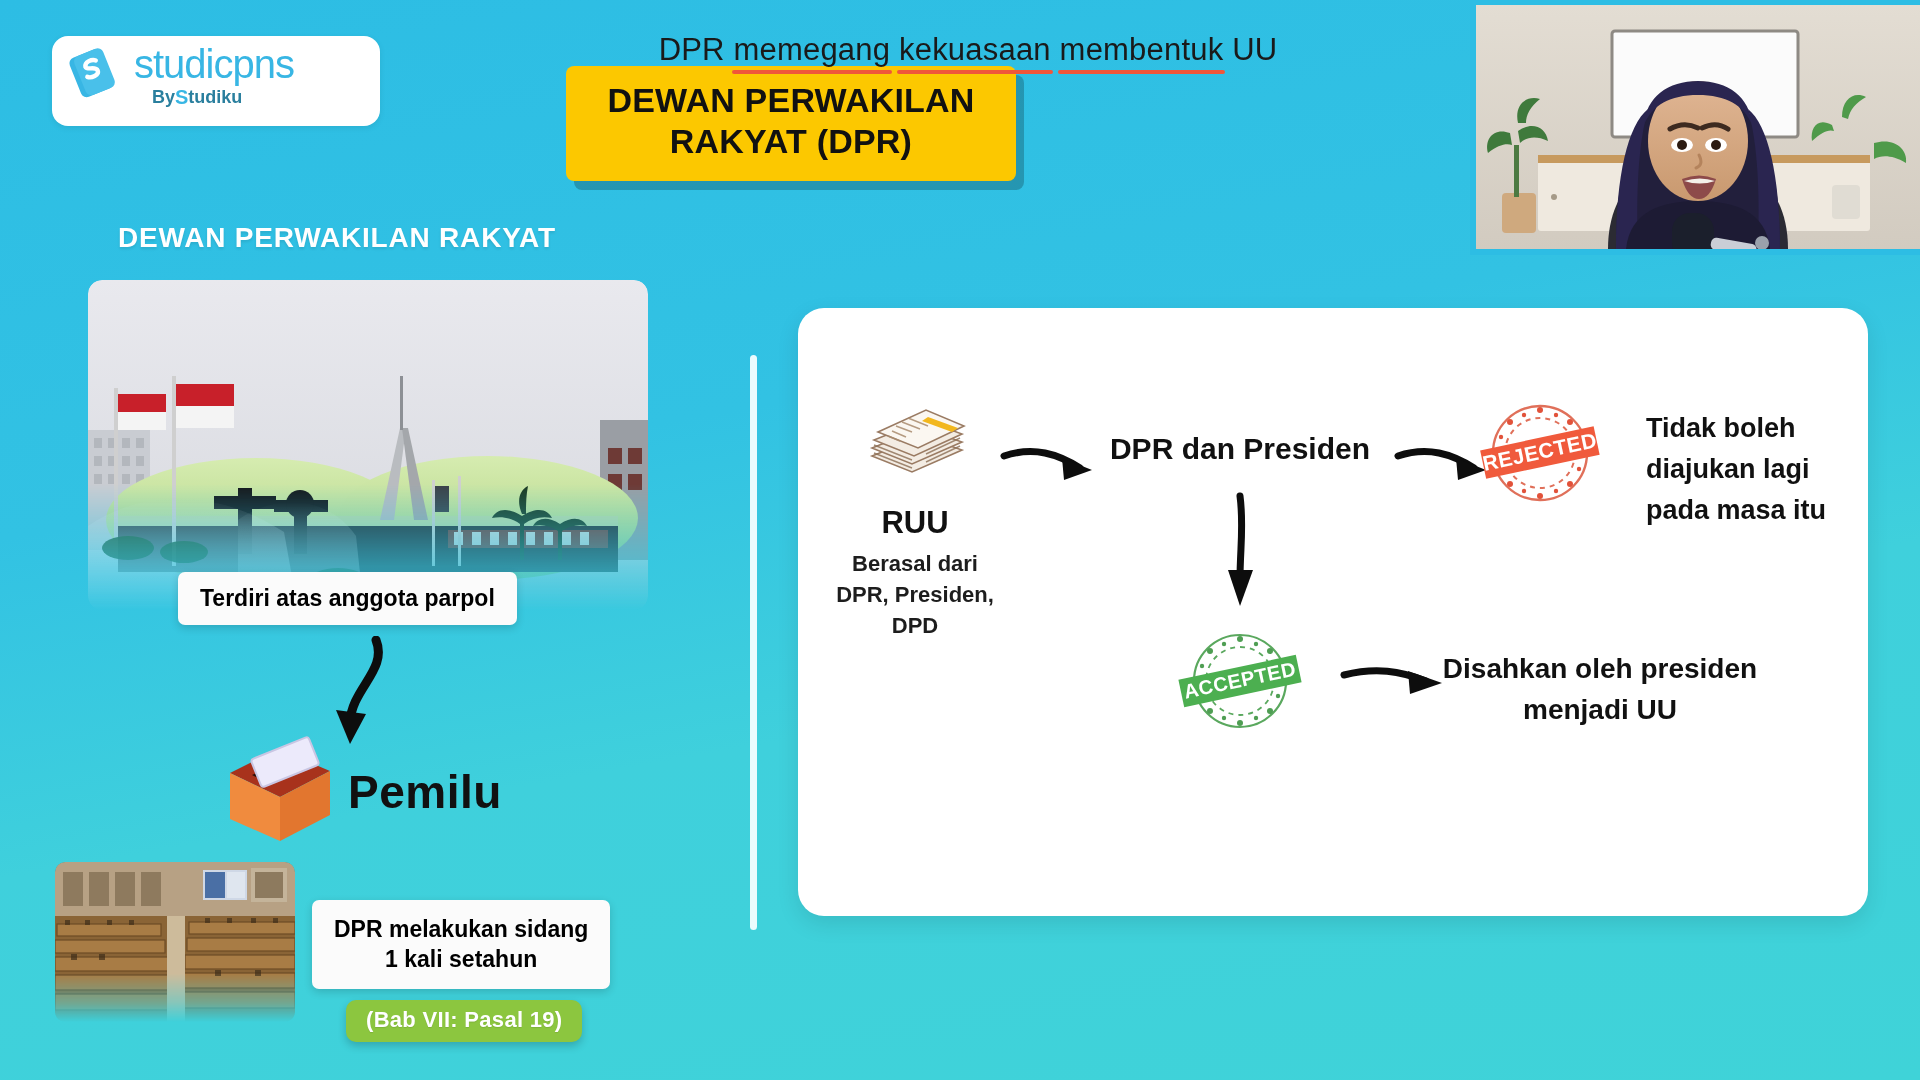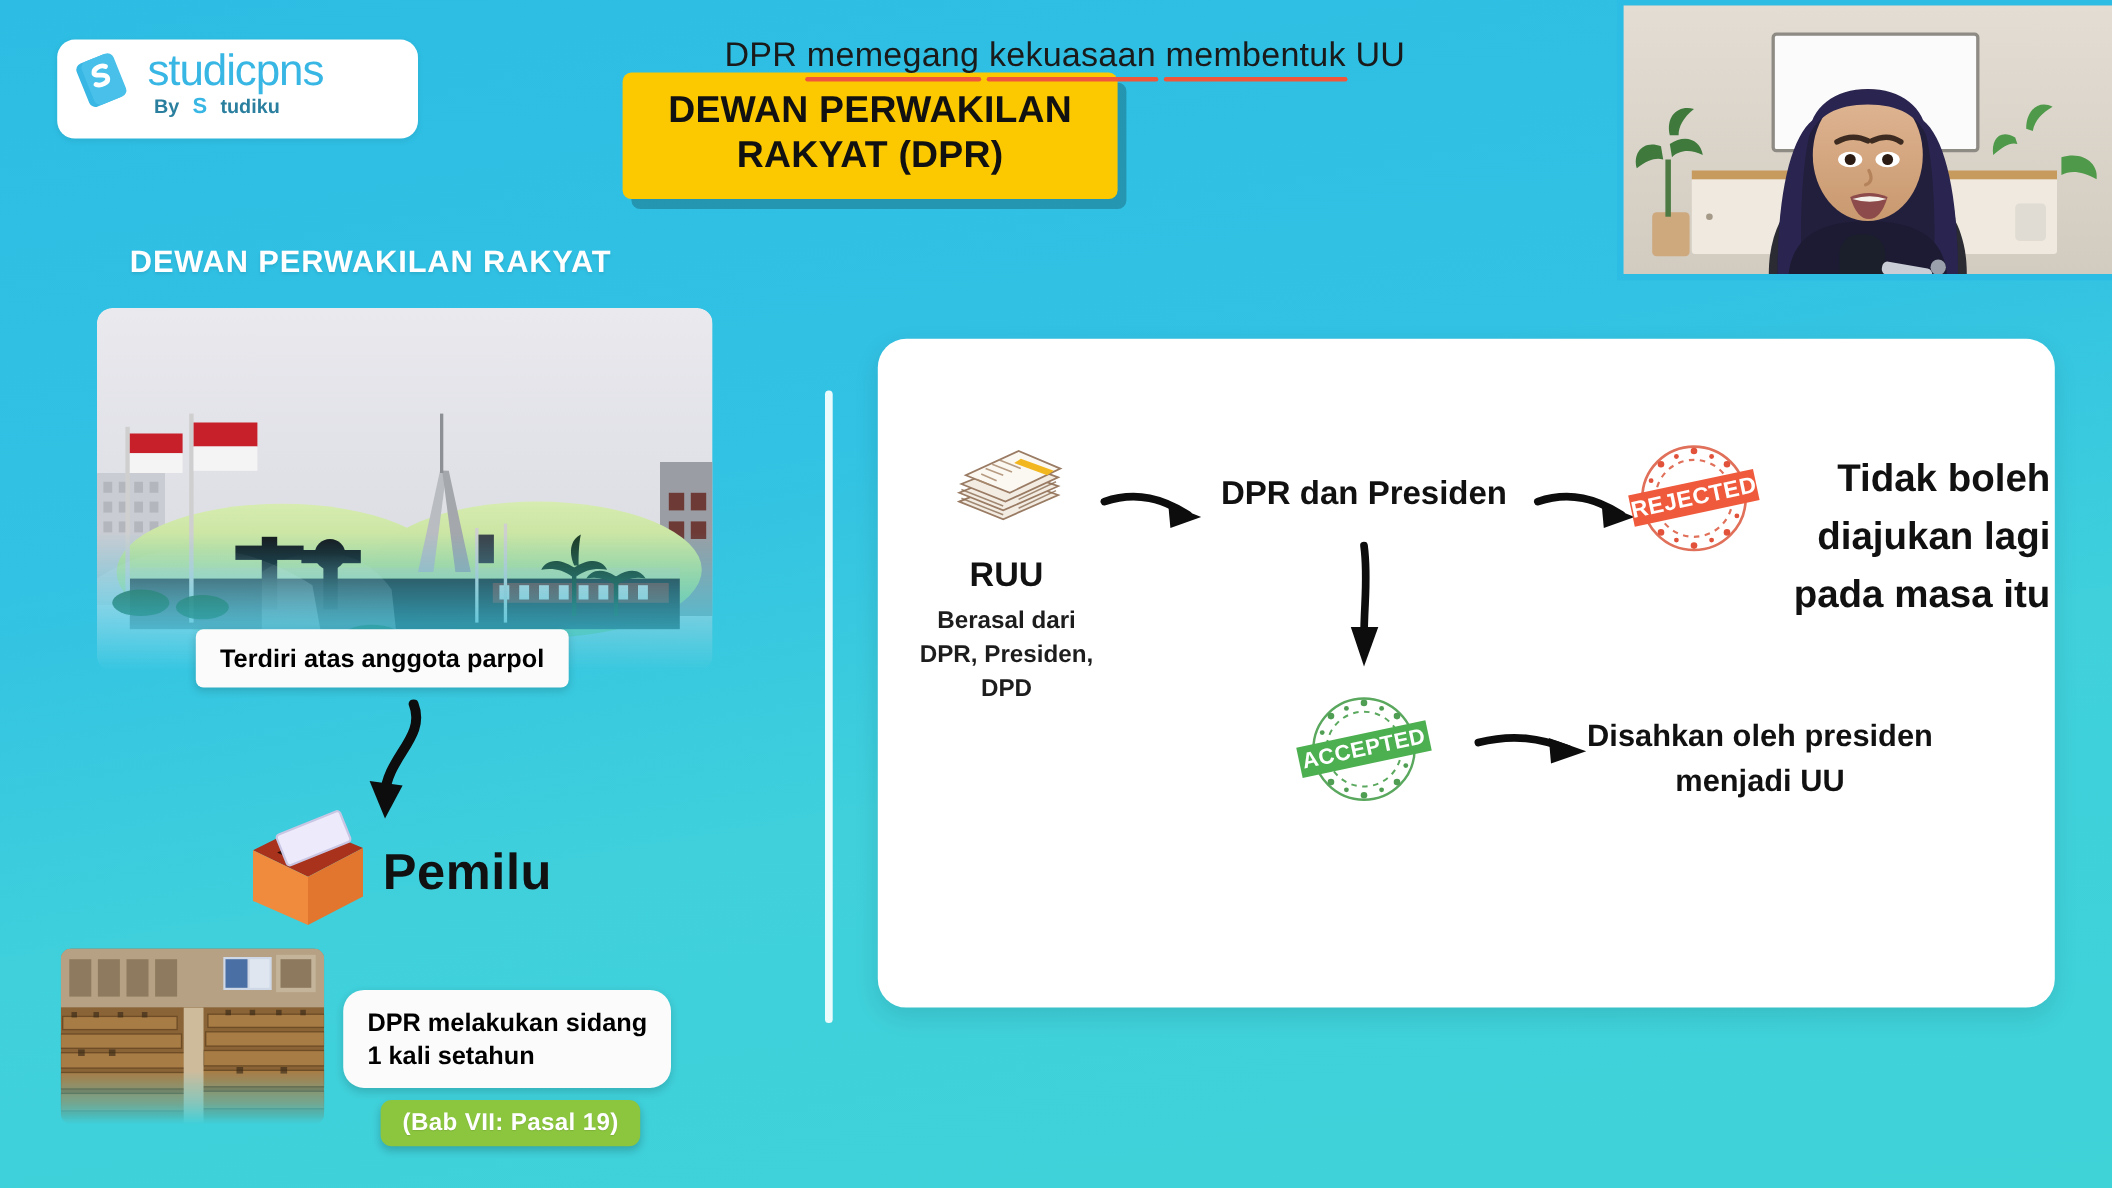--- a/index.html
+++ b/index.html
@@ -26,22 +26,22 @@
     box-shadow: 0 2px 6px rgba(0,0,0,.08);
   }
   .logo-mark { width: 56px; height: 56px; flex: 0 0 56px; }
   .logo-text { display: flex; flex-direction: column; line-height: 1; }
   .logo-word {
     font-size: 40px; font-weight: 500; color: #38b6e4;
     letter-spacing: -1px;
   }
   .logo-sub {
     font-size: 18px; font-weight: 700; color: #2a7f9e;
-    margin-top: 3px; margin-left: 6px;
-    display: flex; align-items: center; gap: 12px;
+    margin-top: 3px; margin-left: 18px;
+    display: flex; align-items: center; gap: 0;
   }
   .logo-sub .bolt { color: #38b6e4; font-size: 20px; font-weight: 800; }
 
   
   .title-banner {
     position: absolute; left: 566px; top: 66px;
     width: 450px; padding: 14px 24px 18px;
     background: #fcc800;
     border-radius: 8px;
     box-shadow: 8px 9px 0 rgba(0,0,0,.22);
@@ -82,21 +82,22 @@
   .chip-parpol {
     left: 178px; top: 572px;
     padding: 13px 22px;
     font-size: 23px;
   }
   .chip-sidang {
     left: 312px; top: 900px;
     padding: 14px 22px;
     font-size: 23px;
     line-height: 1.32;
-    border-radius: 19px;
+    border-radius: 7px;
+    text-align: center;
   }
 
   
   .arrow-down-left { position: absolute; left: 330px; top: 636px; width: 80px; height: 120px; }
 
   
   .ballot { position: absolute; left: 218px; top: 735px; width: 120px; height: 110px; }
   .pemilu-label {
     position: absolute; left: 348px; top: 765px;
     font-size: 46px; font-weight: 600; color: #111;
@@ -171,22 +172,22 @@
 
   .node-dpr-presiden {
     position: absolute; left: 1090px; top: 432px; width: 300px;
     text-align: center; font-size: 30px; font-weight: 600; color: #111;
   }
 
   .arrow-reject { position: absolute; left: 1394px; top: 440px; width: 100px; height: 50px; }
 
   .stamp-rejected { position: absolute; left: 1480px; top: 398px; width: 120px; height: 110px; }
   .reject-text {
-    position: absolute; left: 1604px; top: 408px; width: 260px;
-    text-align: right; font-size: 35px; font-weight: 600; color: #111;
+    position: absolute; left: 1646px; top: 408px; width: 260px;
+    text-align: left; font-size: 27px; font-weight: 600; color: #111;
     line-height: 1.52;
   }
 
   .arrow-down-mid { position: absolute; left: 1222px; top: 492px; width: 40px; height: 126px; }
 
   .stamp-accepted { position: absolute; left: 1178px; top: 628px; width: 124px; height: 106px; }
   .arrow-accept { position: absolute; left: 1340px; top: 655px; width: 110px; height: 50px; }
   .accept-text {
     position: absolute; left: 1400px; top: 648px; width: 400px;
     text-align: center; font-size: 28px; font-weight: 600; color: #111;

